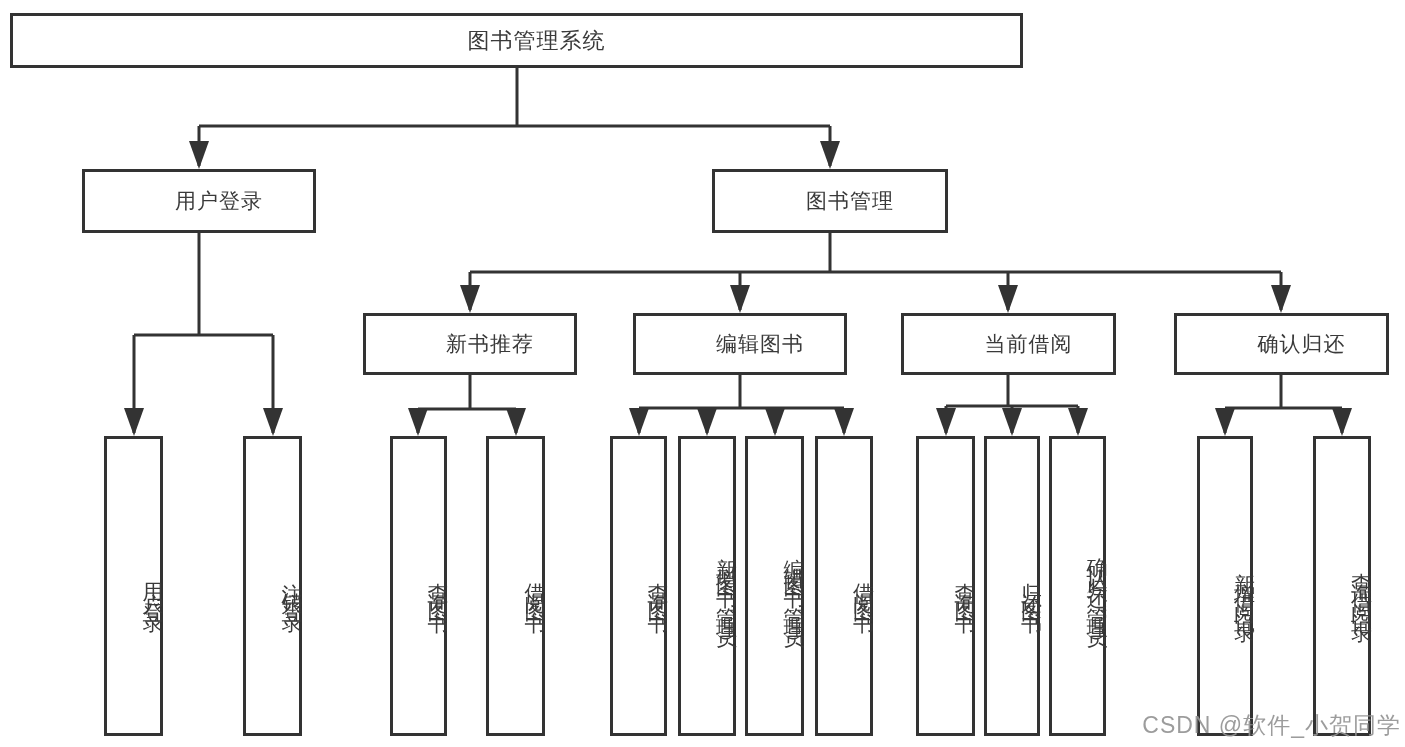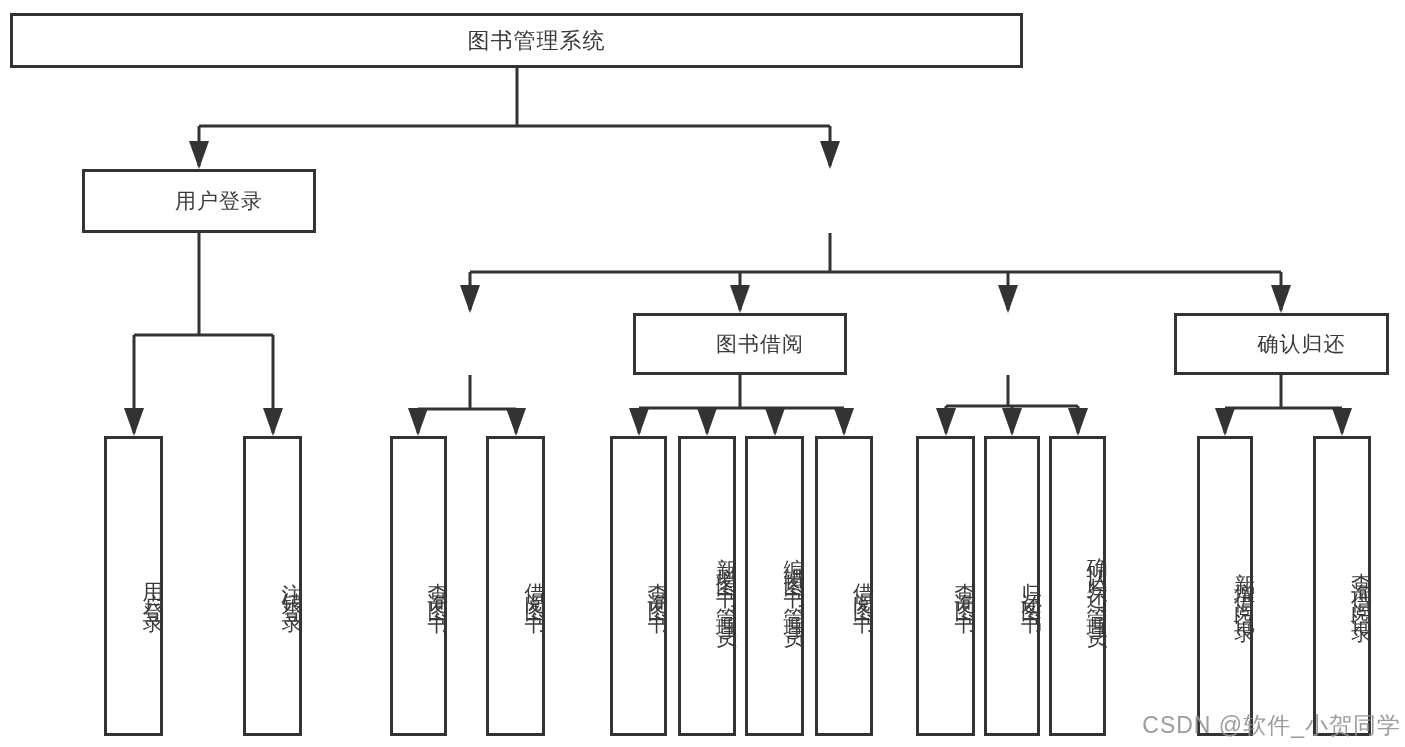--- a/index.html
+++ b/index.html
@@ -103,22 +103,25 @@
     <g>
       <path d="M1281 375 V408 M1225 408 H1342 M1225 408 V433 M1342 408 V433"></path>
       <polygon points="1215,408 1235,408 1225,436"></polygon>
       <polygon points="1332,408 1352,408 1342,436"></polygon>
     </g>
   </svg>
 
   <div class="box h root" style="left:10px;top:13px;width:1013px;height:55px">图书管理系统</div>
 
   <div class="box h" style="left:82px;top:169px;width:234px;height:64px">用户登录</div>
+  <div class="box h" style="left:712px;top:169px;width:236px;height:64px">图书管理</div>
 
-  <div class="box h" style="left:633px;top:313px;width:214px;height:62px">图书借阅</div>
+  <div class="box h" style="left:363px;top:313px;width:214px;height:62px">新书推荐</div>
+  <div class="box h" style="left:633px;top:313px;width:214px;height:62px">编辑图书</div>
+  <div class="box h" style="left:901px;top:313px;width:215px;height:62px">当前借阅</div>
   <div class="box h" style="left:1174px;top:313px;width:215px;height:62px">确认归还</div>
 
   <div class="box v" style="left:104px;top:436px;width:59px;height:300px">用户登录</div>
   <div class="box v" style="left:243px;top:436px;width:59px;height:300px">注销登录</div>
 
   <div class="box v" style="left:390px;top:436px;width:57px;height:300px">查询图书</div>
   <div class="box v" style="left:486px;top:436px;width:59px;height:300px">借阅图书</div>
 
   <div class="box v" style="left:610px;top:436px;width:57px;height:300px">查询图书</div>
   <div class="box v" style="left:678px;top:436px;width:58px;height:300px">新增图书（管理员）</div>

